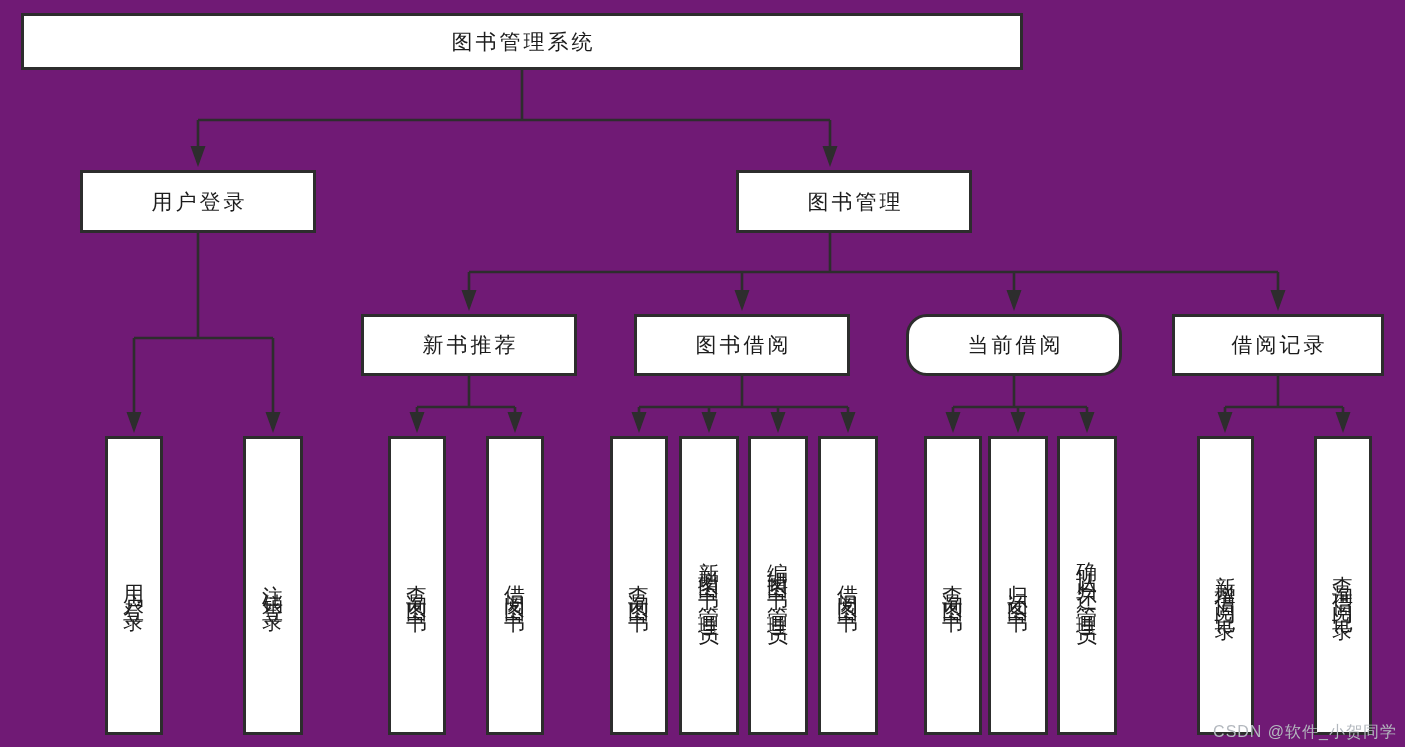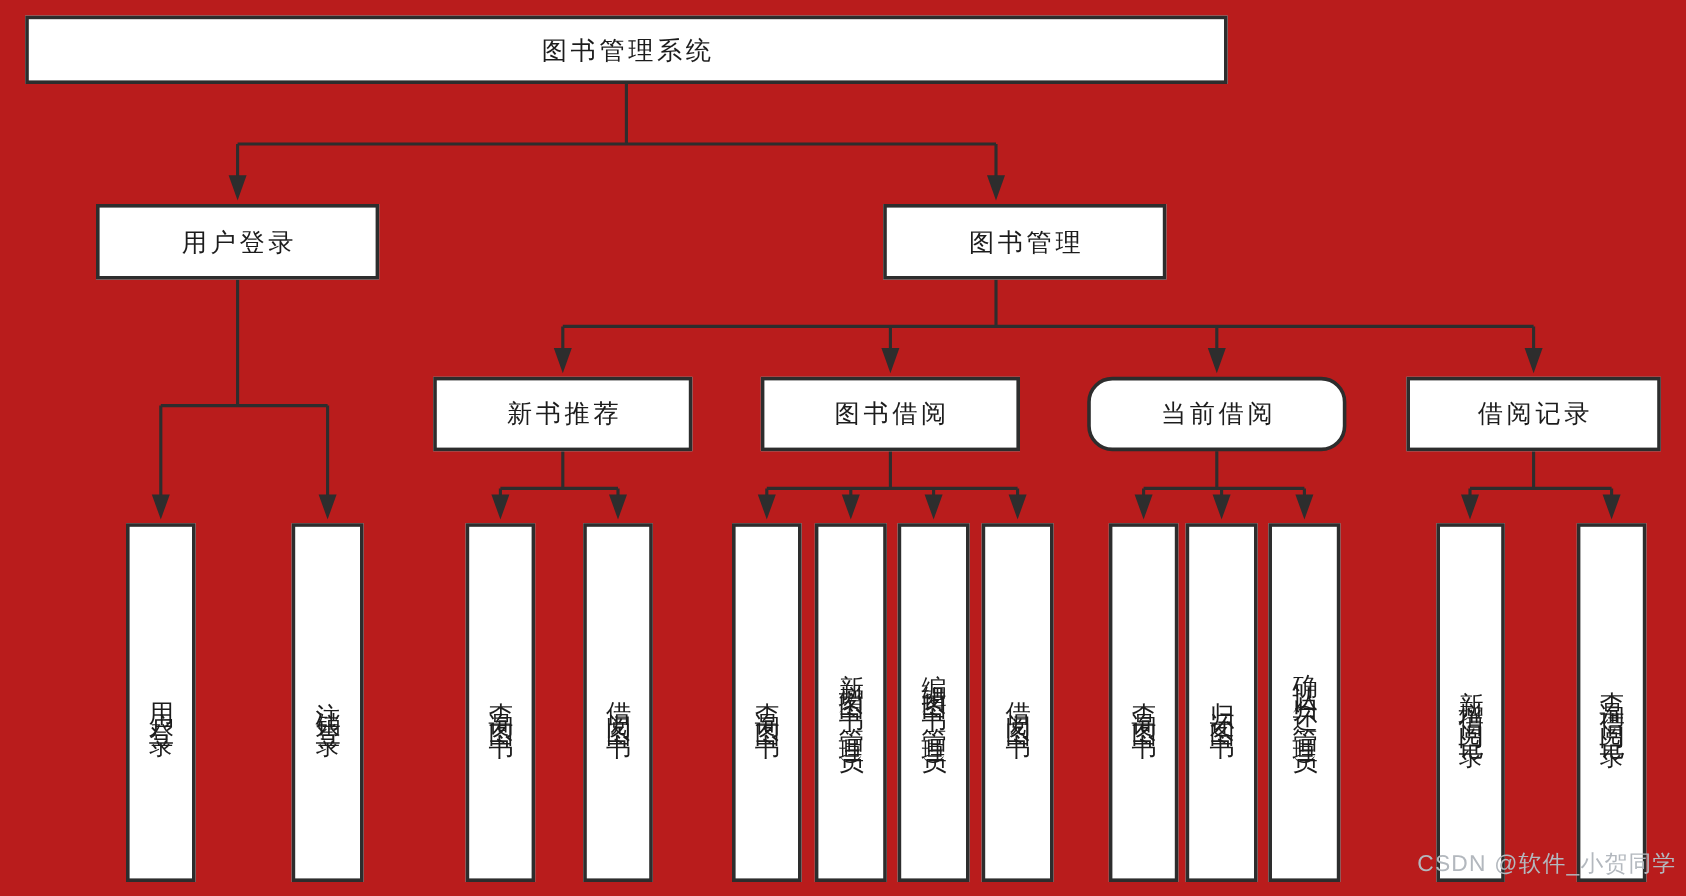--- a/index.html
+++ b/index.html
@@ -1,20 +1,20 @@
 <!DOCTYPE html>
 <html><head>
 <meta charset="utf-8">
 <style>
   html, body { margin: 0; padding: 0; background: #ffffff; }
   .stage {
     position: relative;
     width: 1405px;
     height: 747px;
-    background: #b91c1c;
+    background: #701a75;
     overflow: hidden;
     font-family: "Liberation Sans", "DejaVu Sans", sans-serif;
     color: #1c1c1c;
   }
   .connectors {
     position: absolute;
     left: 0; top: 0;
     width: 1405px; height: 747px;
   }
   .box {
@@ -37,22 +37,22 @@
     writing-mode: vertical-rl;
     text-orientation: mixed;
     font-size: 21px;
     line-height: 1;
     letter-spacing: 9px;
     white-space: nowrap;
   }
   .watermark {
     position: absolute;
     right: 8px;
-    bottom: 14px;
-    font-size: 19px;
+    bottom: 4px;
+    font-size: 16px;
     letter-spacing: 1px;
     color: #b3b8be;
     white-space: nowrap;
     pointer-events: none;
   }
 </style>
 </head>
 <body>
 
 <div class="stage">

